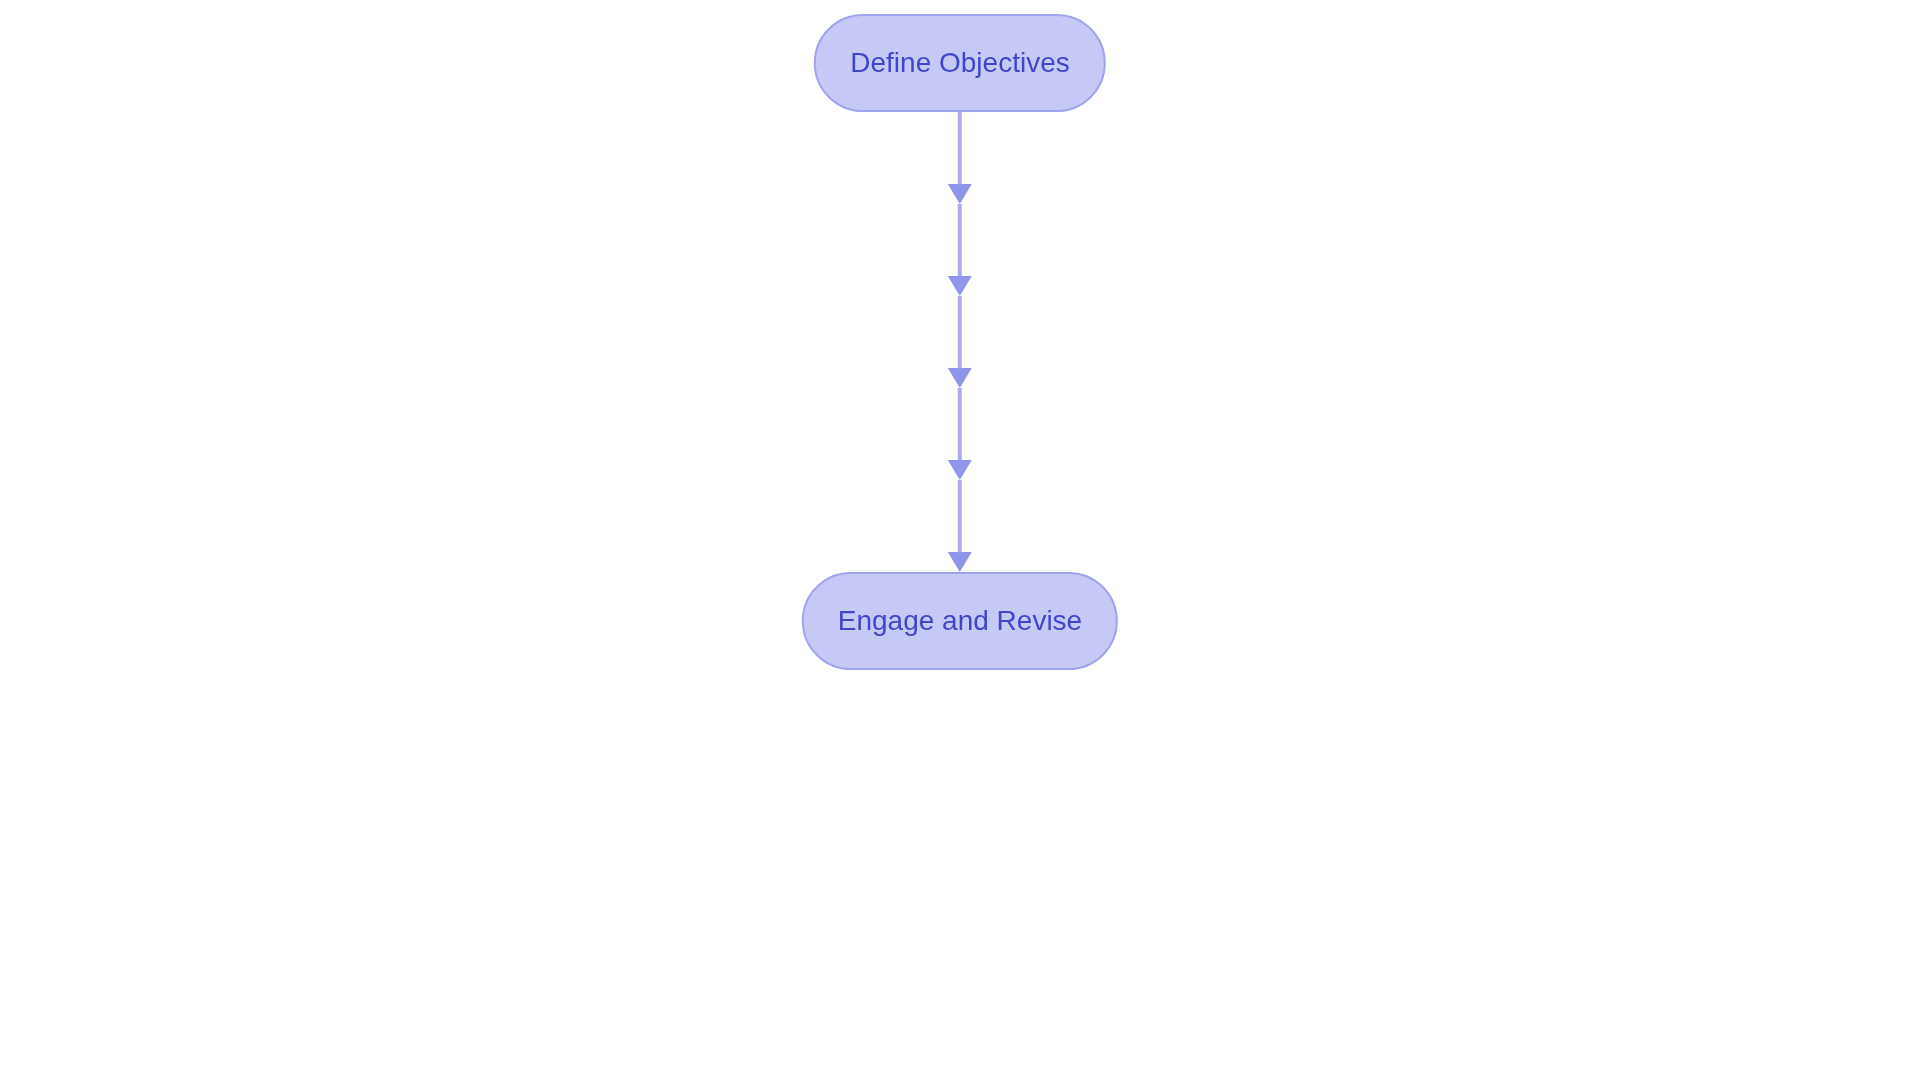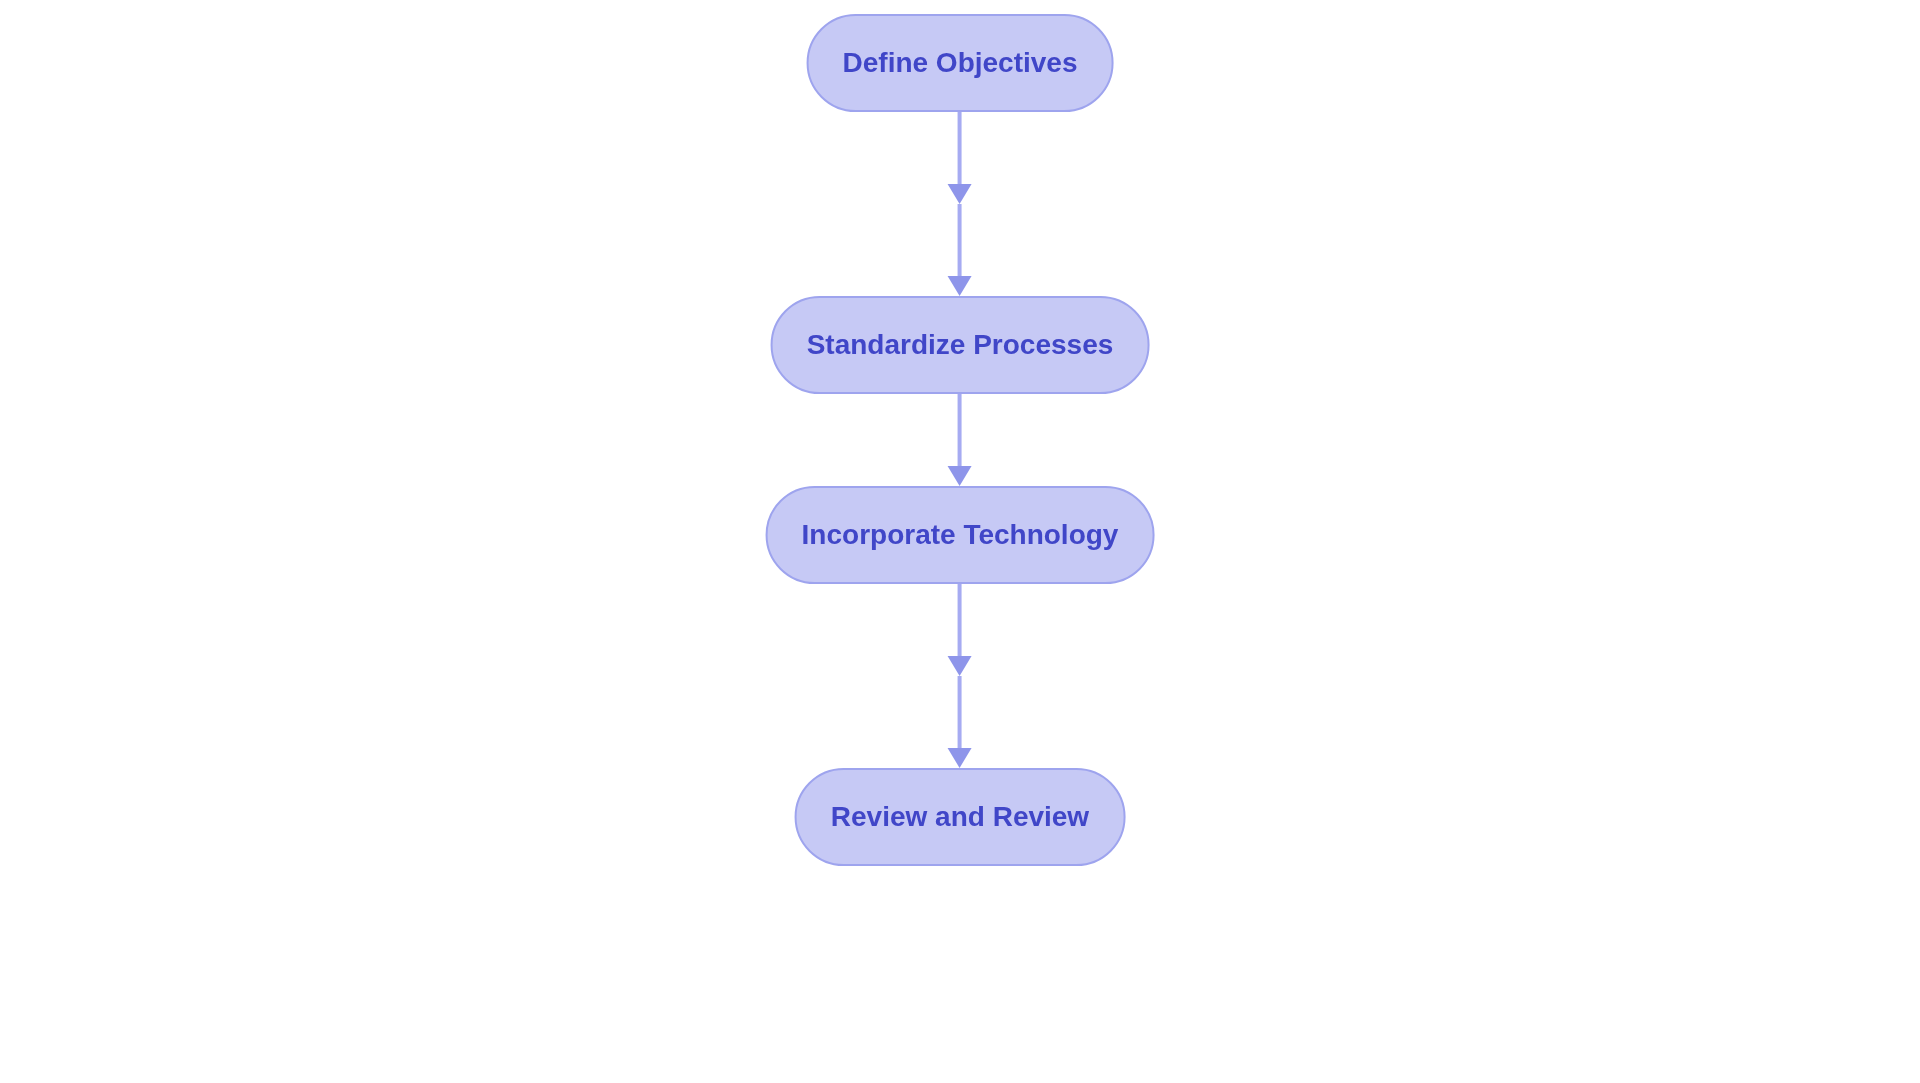--- a/index.html
+++ b/index.html
@@ -3,21 +3,21 @@
 <meta charset="utf-8">
 <style>
   :root {
     --background: #ffffff;
     --node-fill: #c6c9f5;
     --node-border: #9ea4ee;
     --node-text: #4046c8;
     --arrow-line: #a6abf2;
     --arrow-head: #8e95ea;
   }
-  * { box-sizing: border-box; margin: 0; padding: 0; font-weight: bold; }
+  * { box-sizing: border-box; margin: 0; padding: 0; }
   html, body {
     width: 1920px;
     height: 1083px;
     background: var(--background);
     font-family: "Liberation Sans", sans-serif;
   }
   .canvas {
     position: relative;
     width: 1920px;
     height: 1083px;
@@ -80,42 +80,36 @@
       <div class="line"></div>
       <div class="head"></div>
     </div>
 
 
     <div class="connector">
       <div class="line"></div>
       <div class="head"></div>
     </div>
 
-    <div class="node">
-      <span>Standardize Processes</span>
-    </div>
 
     <div class="connector">
       <div class="line"></div>
       <div class="head"></div>
     </div>
 
-    <div class="node">
-      <span>Incorporate Technology</span>
-    </div>
 
     <div class="connector">
       <div class="line"></div>
       <div class="head"></div>
     </div>
 
 
     <div class="connector">
       <div class="line"></div>
       <div class="head"></div>
     </div>
 
     <div class="node">
-      <span>Review and Review</span>
+      <span>Engage and Revise</span>
     </div>
 
   </div>
 </div>
 
 </body></html>

